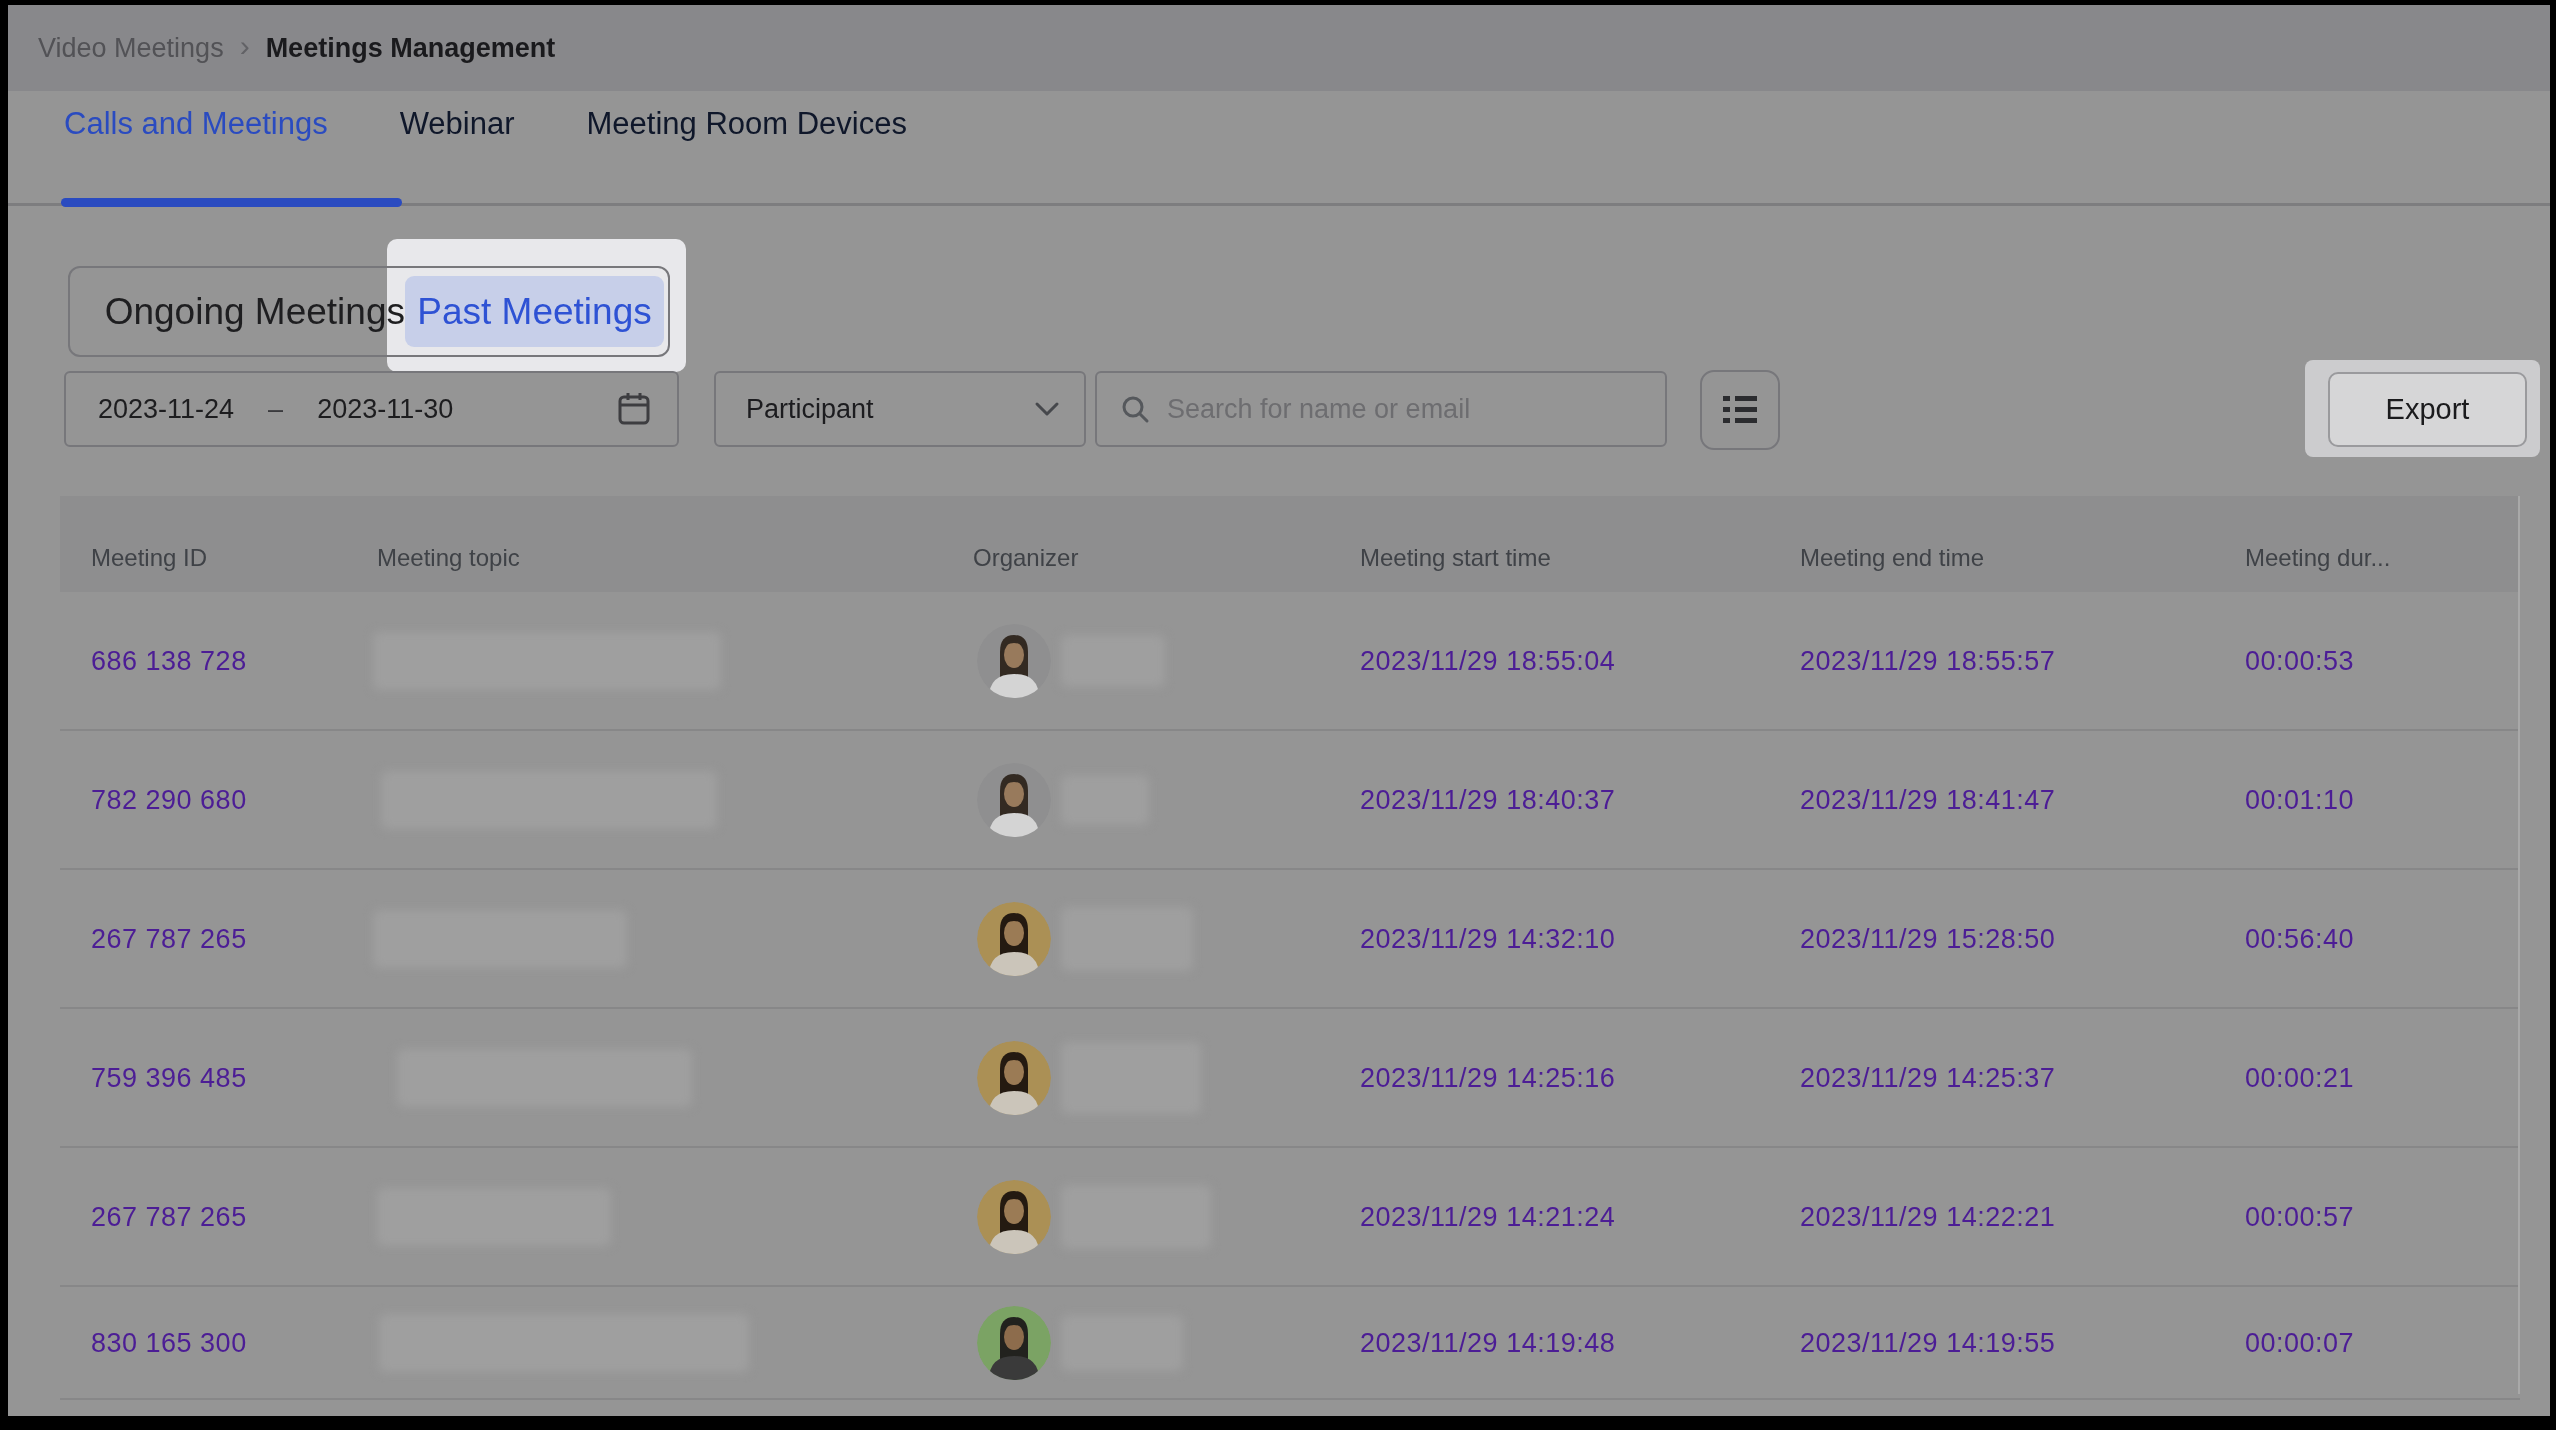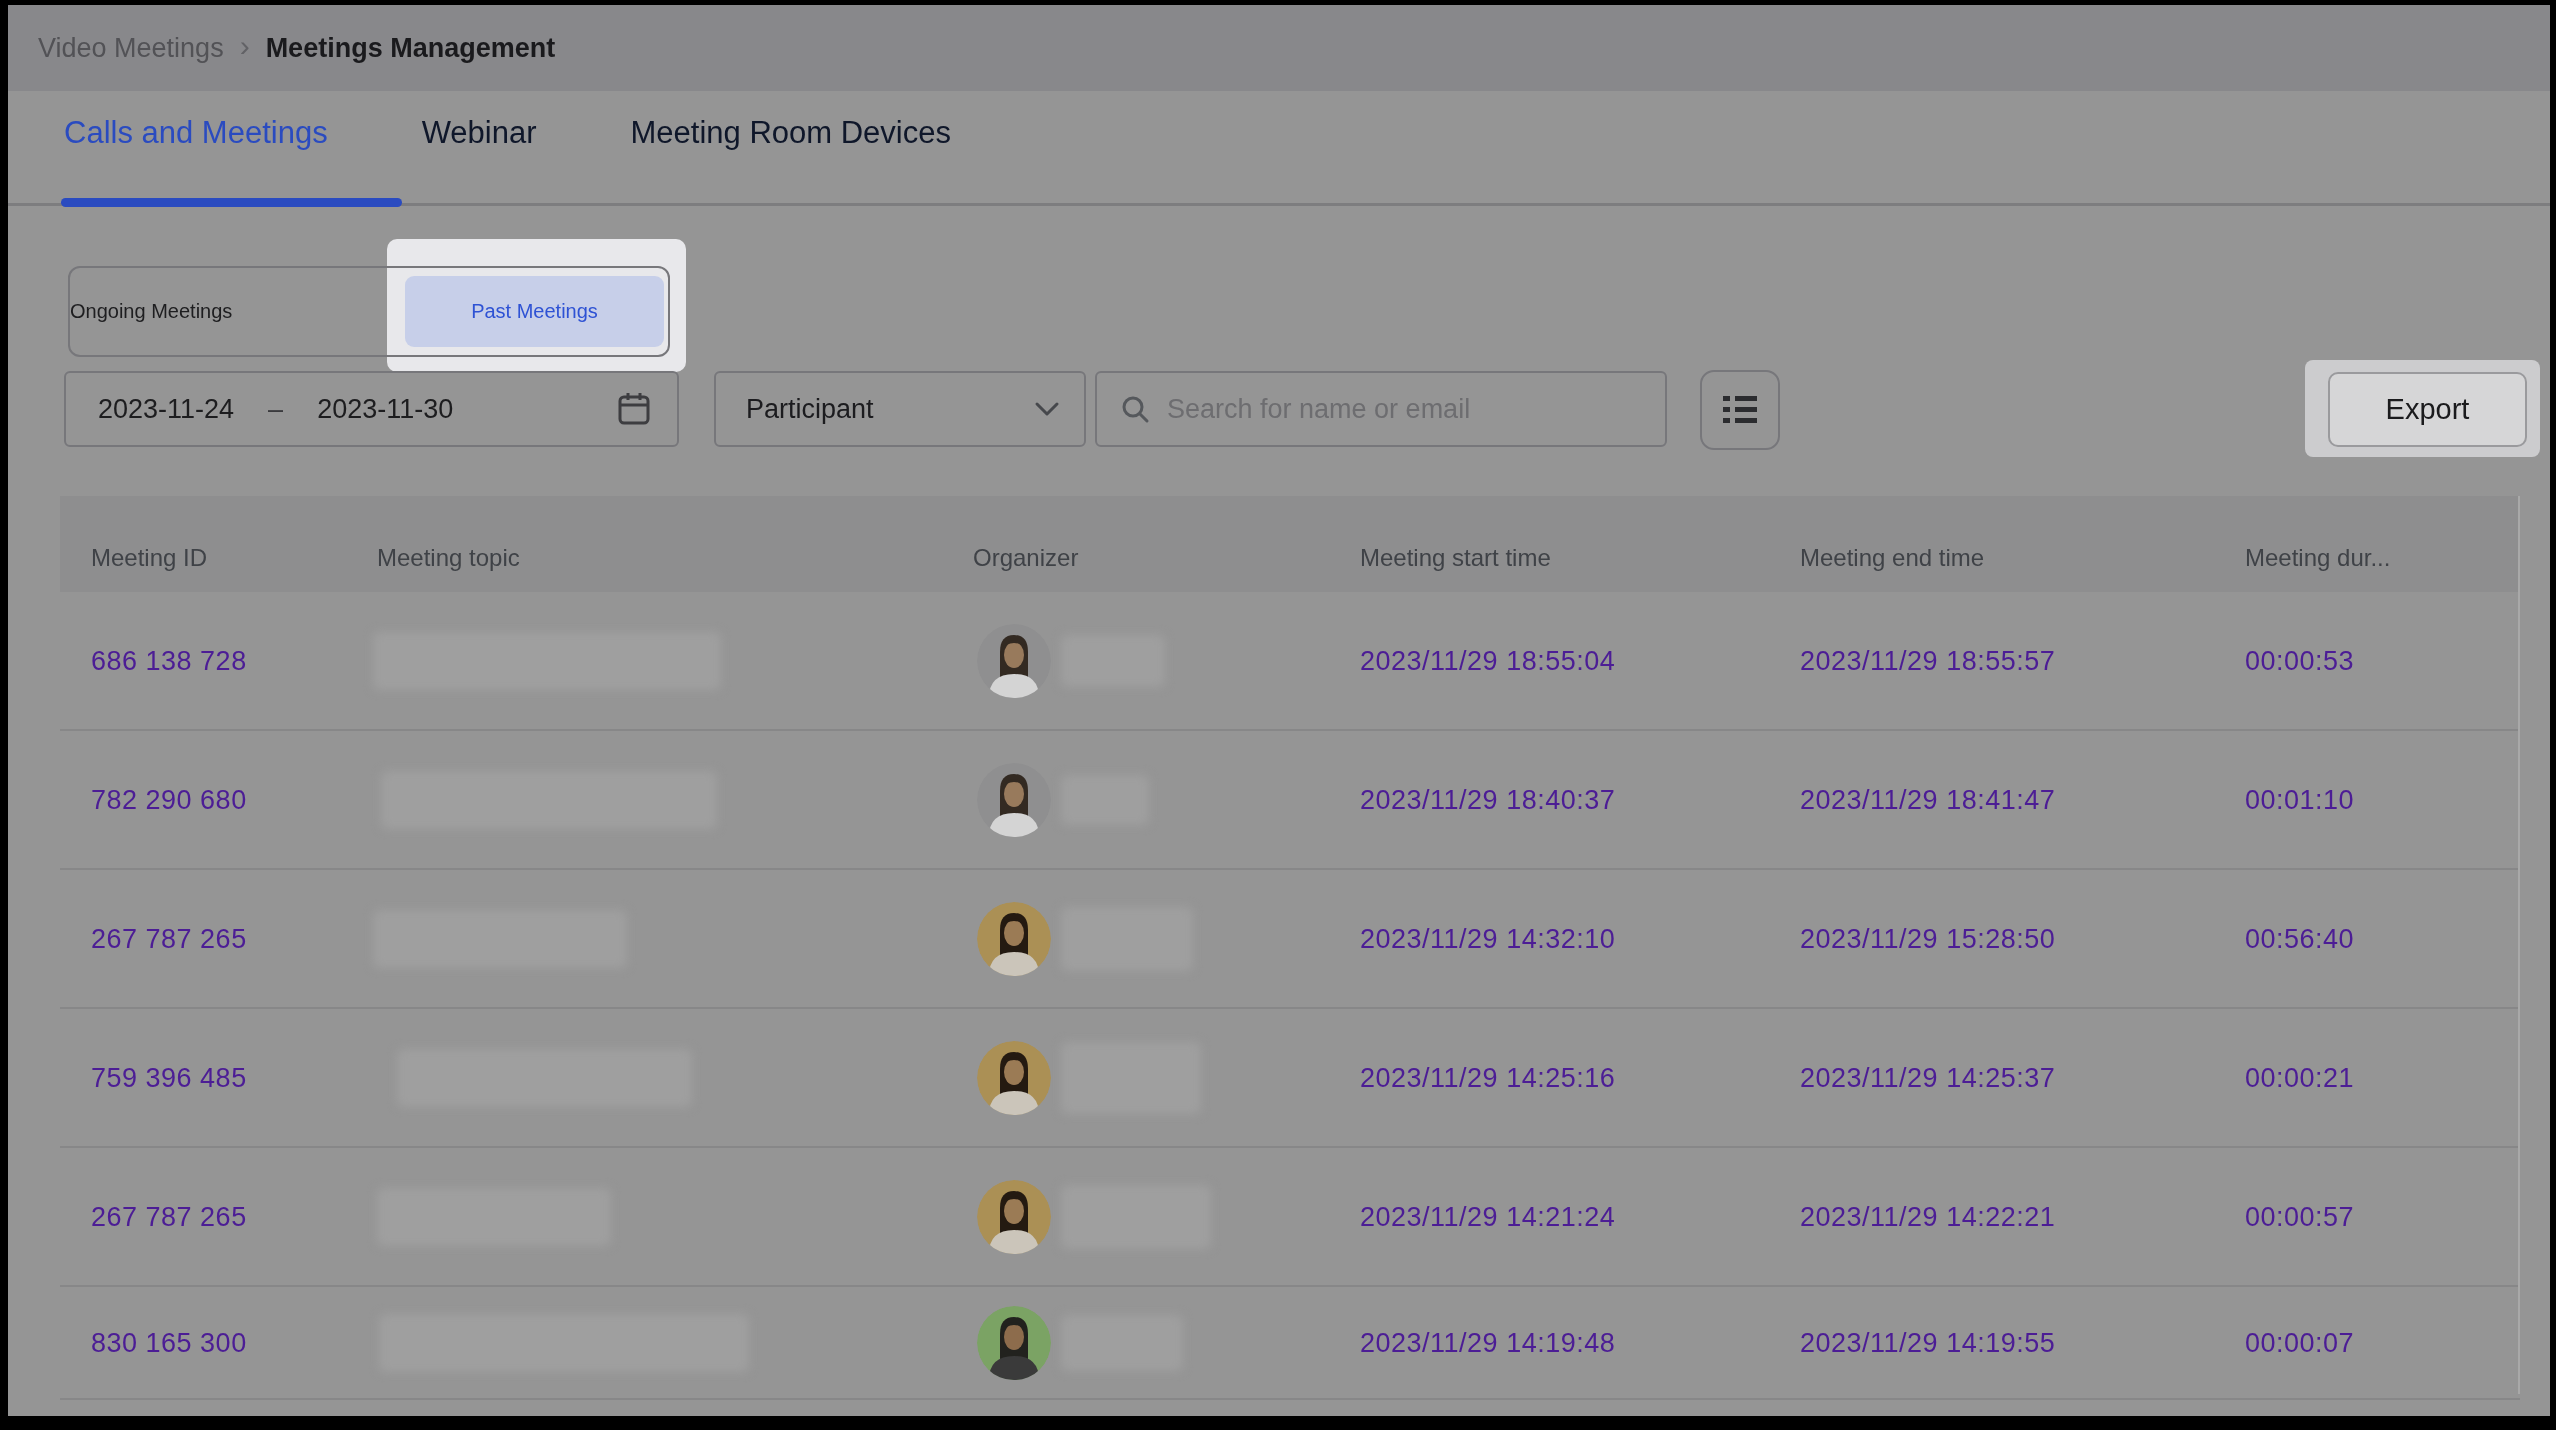--- a/index.html
+++ b/index.html
@@ -8,35 +8,35 @@
   .screen{position:absolute;left:8px;top:5px;width:2542px;height:1411px;background:#959595;overflow:hidden;}
 
   
   .crumbbar{position:absolute;left:0;top:0;width:100%;height:86px;background:#88888b;
             display:flex;align-items:center;padding-left:30px;box-sizing:border-box;font-size:27px;}
   .crumb-parent{color:#525256;}
   .crumb-sep{color:#626266;margin:0 16px;font-size:30px;transform:translateY(-2px);}
   .crumb-current{color:#1a1a1d;font-weight:600;}
 
   
-  .tabs{position:absolute;left:56px;top:110px;display:flex;gap:94px;font-size:31px;}
+  .tabs{position:absolute;left:56px;top:101px;display:flex;gap:72px;font-size:31px;}
   .tab{color:#0f172a;font-weight:500;cursor:pointer;}
   .tab.active{color:#2a4bc0;}
   .tab-divider{position:absolute;left:0;top:198px;width:100%;height:3px;background:#7d7d7f;}
   .tab-underline{position:absolute;left:53px;top:193px;width:341px;height:9px;border-radius:5px;background:#2a4bc0;}
 
   
   .spotlight{position:absolute;z-index:1;}
   .spot-past{left:379px;top:234px;width:299px;height:133px;border-radius:10px;background:#e8e8eb;}
   .spot-export{left:2297px;top:355px;width:235px;height:97px;border-radius:8px;background:#ccccce;}
 
   
   .segmented{position:absolute;left:60px;top:261px;width:602px;height:91px;border:2px solid #77777b;
              border-radius:12px;box-sizing:border-box;z-index:2;display:flex;align-items:center;}
-  .seg-opt{font-size:20px;color:#1e1e20;flex:0 0 auto;text-align:left;cursor:pointer;}
+  .seg-opt{font-size:37px;color:#1e1e20;flex:0 0 auto;text-align:right;cursor:pointer;}
   .seg-opt.plain{width:335px;}
   .seg-pill{position:absolute;left:335px;top:8px;width:259px;height:71px;border-radius:9px;
             background:#c7cfe9;color:#2e52d4;font-weight:500;display:flex;align-items:center;justify-content:center;}
 
   
   .ctl{position:absolute;top:366px;height:76px;border:2px solid #77777b;border-radius:6px;
        box-sizing:border-box;display:flex;align-items:center;z-index:2;background:transparent;}
   .datebox{left:56px;width:615px;padding:0 26px 0 32px;font-size:27px;color:#1d1d1f;}
   .datebox .dash{margin:0 34px;color:#3a3a3d;}
   .datebox .cal{margin-left:auto;}

